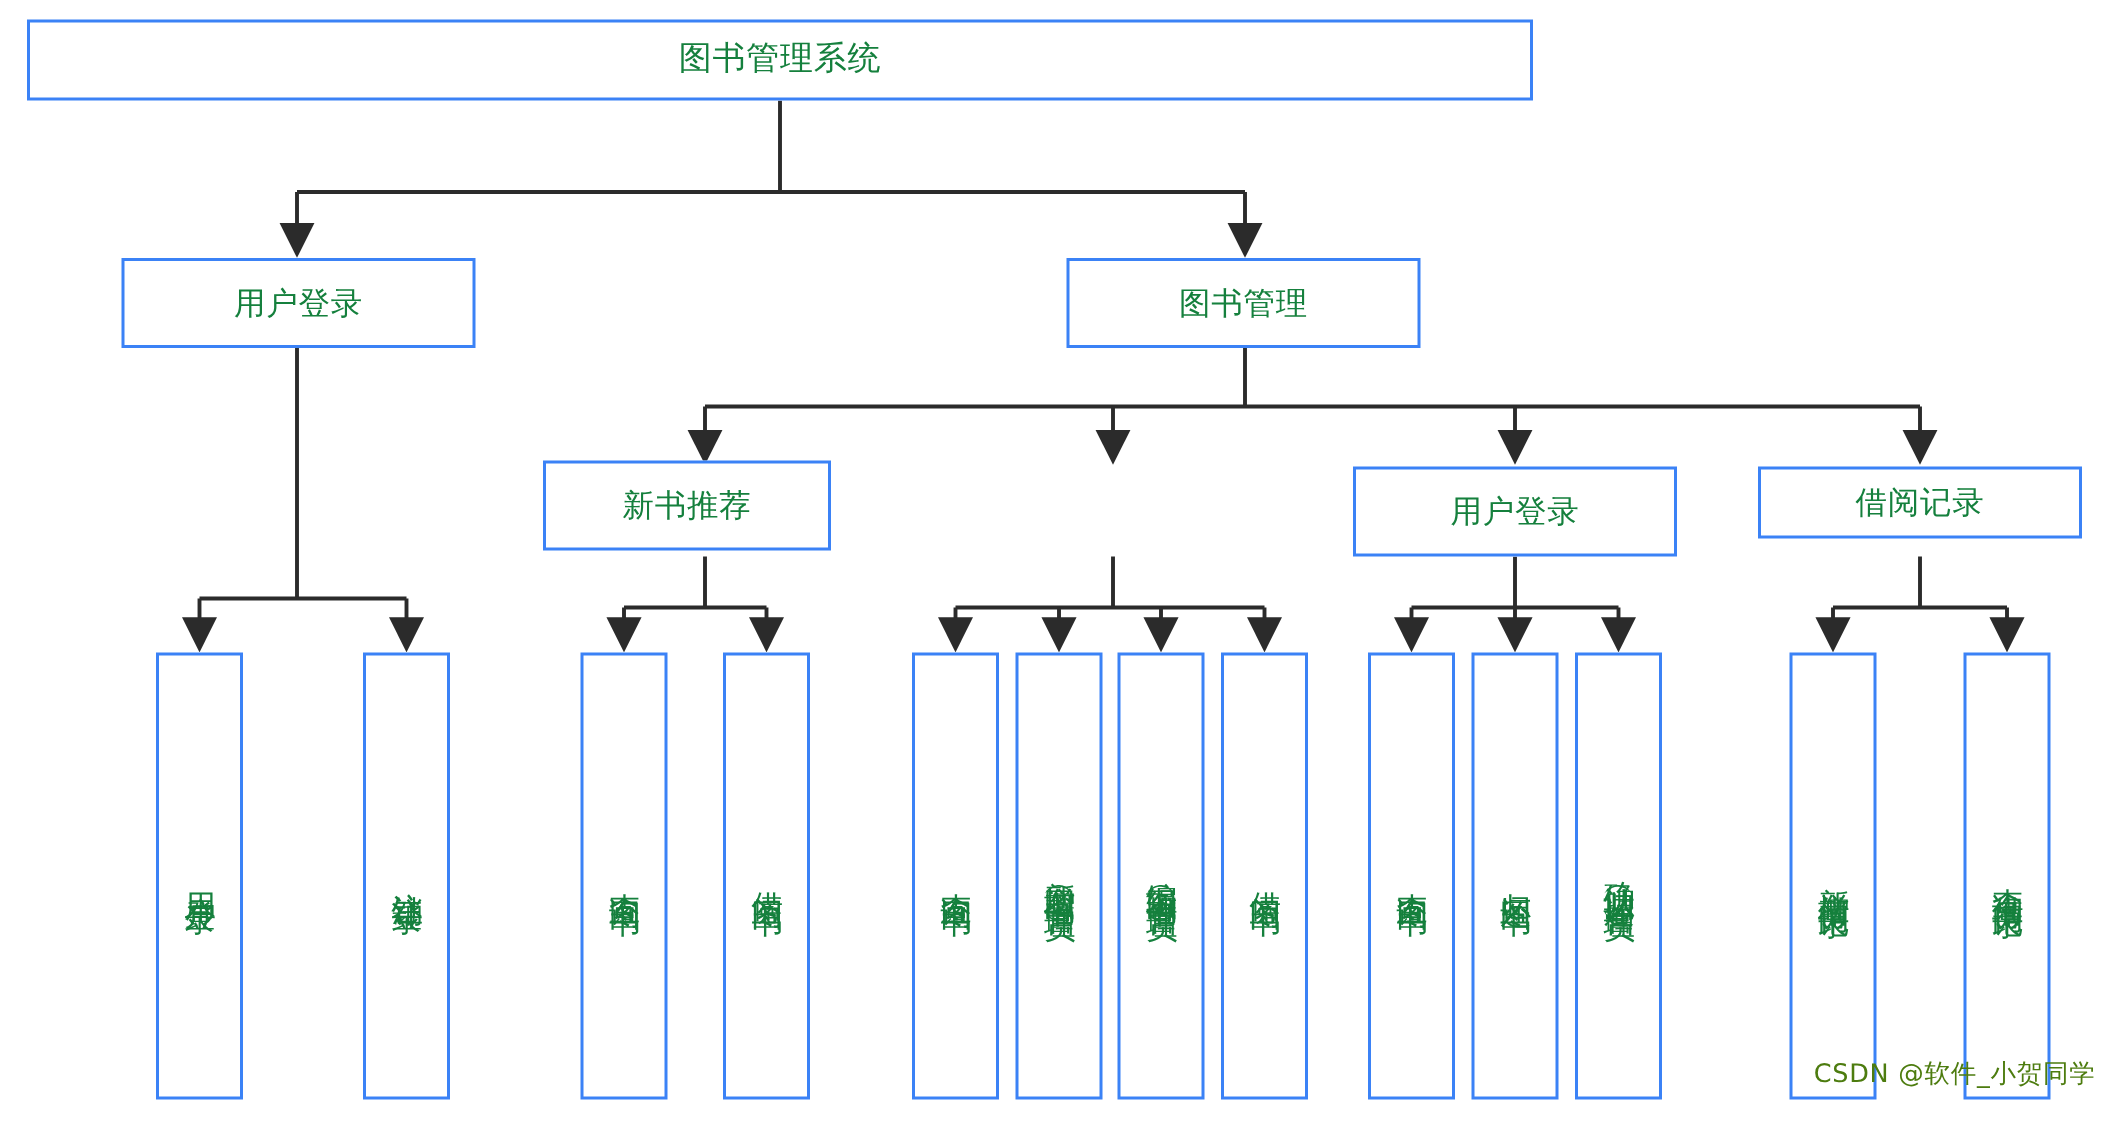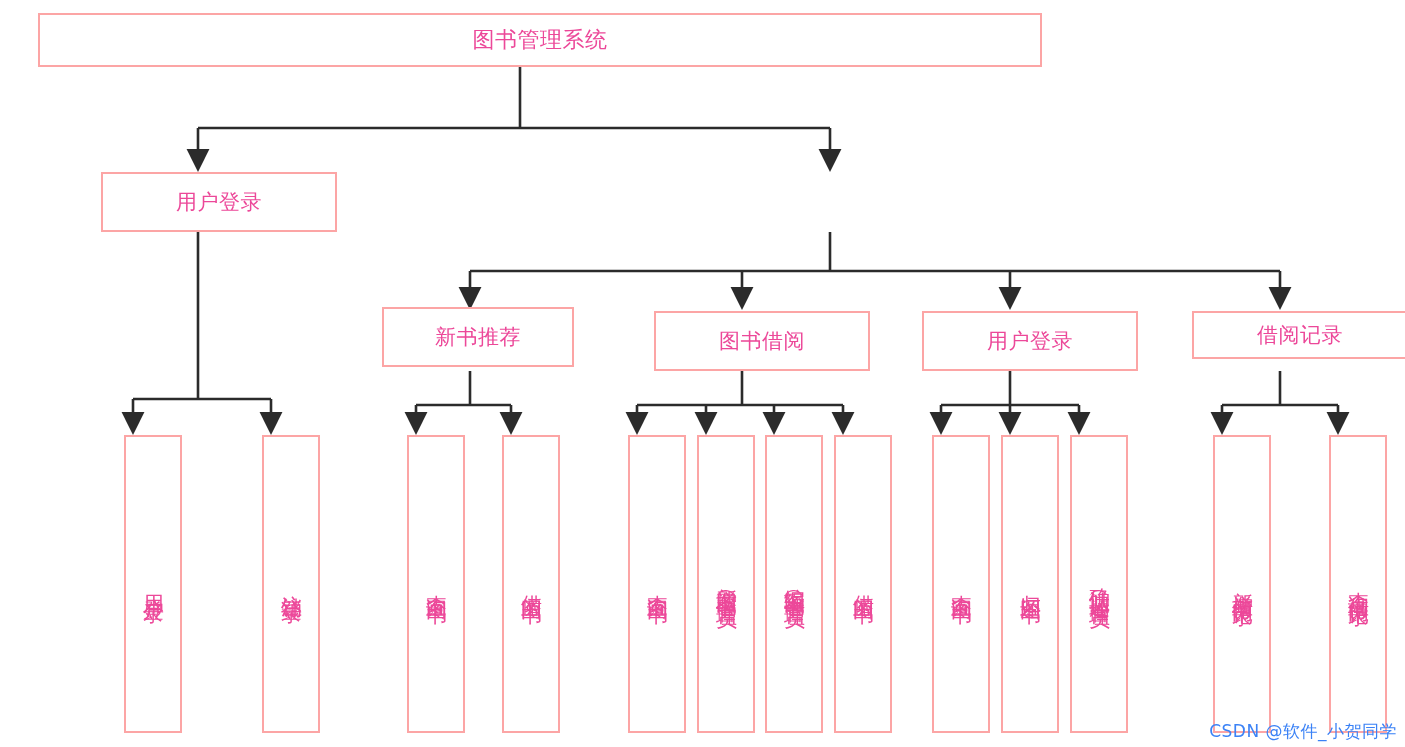--- a/index.html
+++ b/index.html
@@ -21,27 +21,26 @@
     position: absolute;
     left: 0;
     top: 0;
     width: 1405px;
     height: 747px;
     pointer-events: none;
   }
   .node {
     position: absolute;
     box-sizing: border-box;
-    border: 2px solid #fca5a5;
+    border: 2px solid #3b82f6;
     background: #ffffff;
     display: flex;
     align-items: center;
     justify-content: center;
-    color: #ec4899;
-    margin-left: 20px;
+    color: #15803d;
   }
   .node .lbl {
     display: block;
     text-align: center;
     line-height: 1.05;
   }
   .node.horiz .lbl {
     font-size: 21px;
     letter-spacing: 0.5px;
     white-space: nowrap;
@@ -58,23 +57,23 @@
     text-orientation: upright;
     font-size: 21px;
     letter-spacing: 3px;
     line-height: 1;
     white-space: nowrap;
     max-height: 280px;
   }
   .watermark {
     position: absolute;
     right: 8px;
-    bottom: 4px;
+    bottom: 20px;
     font-size: 17px;
-    color: #3b82f6;
+    color: #4d7c0f;
     letter-spacing: 0.5px;
     white-space: nowrap;
     z-index: 5;
   }
 </style>
 </head>
 <body>
 
 <div id="canvas">
 
@@ -128,26 +127,26 @@
     </g>
   </svg>
 
   <div class="node root horiz" style="left:18px; top:13px; width:1004px; height:54px;">
     <span class="lbl">图书管理系统</span>
   </div>
 
   <div class="node horiz" style="left:81px; top:172px; width:236px; height:60px;">
     <span class="lbl">用户登录</span>
   </div>
+  <div class="node horiz" style="left:711px; top:172px; width:236px; height:60px;">
+    <span class="lbl">图书管理</span>
+  </div>
 
   <div class="node horiz" style="left:362px; top:307px; width:192px; height:60px;">
     <span class="lbl">新书推荐</span>
-  </div>
-  <div class="node horiz" style="left:634px; top:311px; width:216px; height:60px;">
-    <span class="lbl">图书借阅</span>
   </div>
   <div class="node horiz" style="left:902px; top:311px; width:216px; height:60px;">
     <span class="lbl">用户登录</span>
   </div>
   <div class="node horiz" style="left:1172px; top:311px; width:216px; height:48px;">
     <span class="lbl">借阅记录</span>
   </div>
 
   <div class="node vert" style="left:104px; top:435px; width:58px; height:298px;">
     <span class="lbl">用户登录</span>

